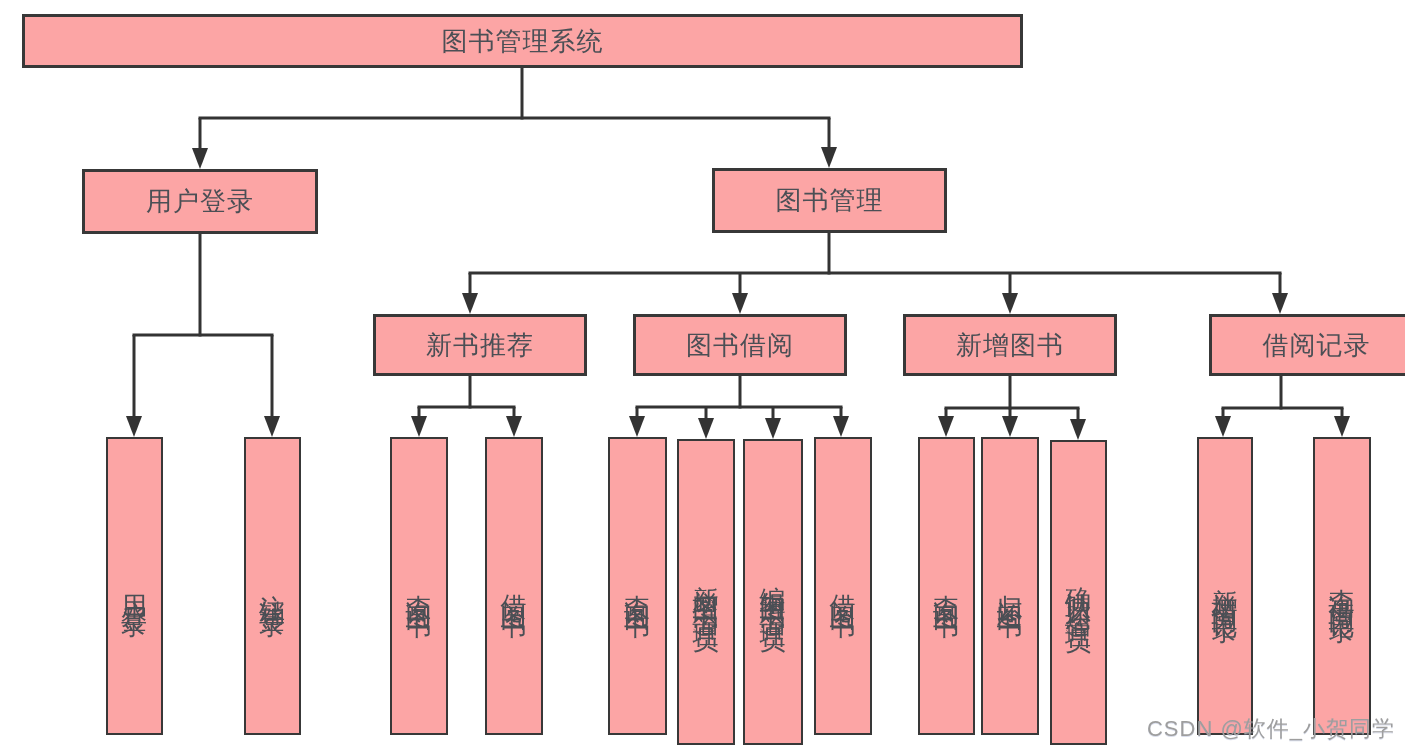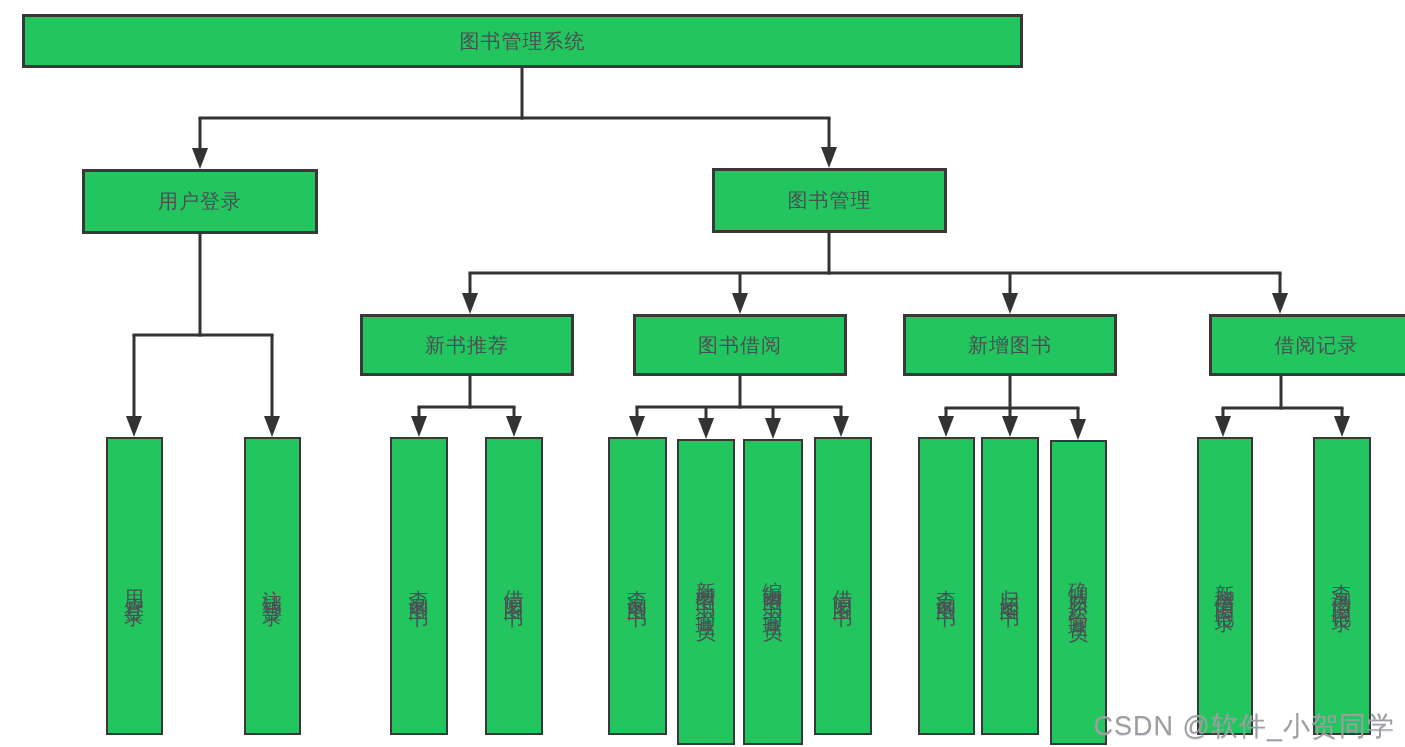--- a/index.html
+++ b/index.html
@@ -20,46 +20,46 @@
     width: 1405px; height: 747px;
   }
   #connector-layer {
     position: absolute;
     left: 0; top: 0;
     pointer-events: none;
   }
   .node {
     position: absolute;
     box-sizing: border-box;
-    background: #22c55e;
+    background: #fca5a5;
     border: 3px solid var(--border, #383838);
     color: var(--text, #4b4f55);
     display: flex;
     align-items: center;
     justify-content: center;
-    font-size: 20px;
+    font-size: 26px;
     white-space: nowrap;
   }
   .node.leaf {
     border-width: 2px;
   }
   .node.vertical span {
     writing-mode: vertical-lr;
     text-orientation: mixed;
     letter-spacing: 6px;
     line-height: 1;
   }
   .node.horizontal span {
     letter-spacing: 1px;
   }
   .watermark {
     position: absolute;
     right: 10px;
     bottom: 3px;
-    font-size: 27px;
+    font-size: 22px;
     color: var(--wm, #9e9e9e);
     letter-spacing: 1px;
     text-shadow: 0 1px 0 rgba(150,160,200,0.35);
   }
 </style>
 </head>
 <body style="background: rgb(255, 255, 255);">
 
 <div class="canvas">
   <svg id="connector-layer" width="1405" height="747" viewBox="0 0 1405 747">
@@ -119,21 +119,21 @@
   <div id="nodes-layer">
       <div class="node horizontal" style="left: 22px; top: 14px; width: 1001px; height: 54px;">
         <span>图书管理系统</span>
       </div>
       <div class="node horizontal" style="left: 82px; top: 169px; width: 236px; height: 65px;">
         <span>用户登录</span>
       </div>
       <div class="node horizontal" style="left: 712px; top: 168px; width: 235px; height: 65px;">
         <span>图书管理</span>
       </div>
-      <div class="node horizontal" style="left: 360px; top: 314px; width: 214px; height: 62px;">
+      <div class="node horizontal" style="left: 373px; top: 314px; width: 214px; height: 62px;">
         <span>新书推荐</span>
       </div>
       <div class="node horizontal" style="left: 633px; top: 314px; width: 214px; height: 62px;">
         <span>图书借阅</span>
       </div>
       <div class="node horizontal" style="left: 903px; top: 314px; width: 214px; height: 62px;">
         <span>新增图书</span>
       </div>
       <div class="node horizontal" style="left: 1173px; top: 314px; width: 215px; height: 62px; margin-left: 36px;">
         <span>借阅记录</span>

